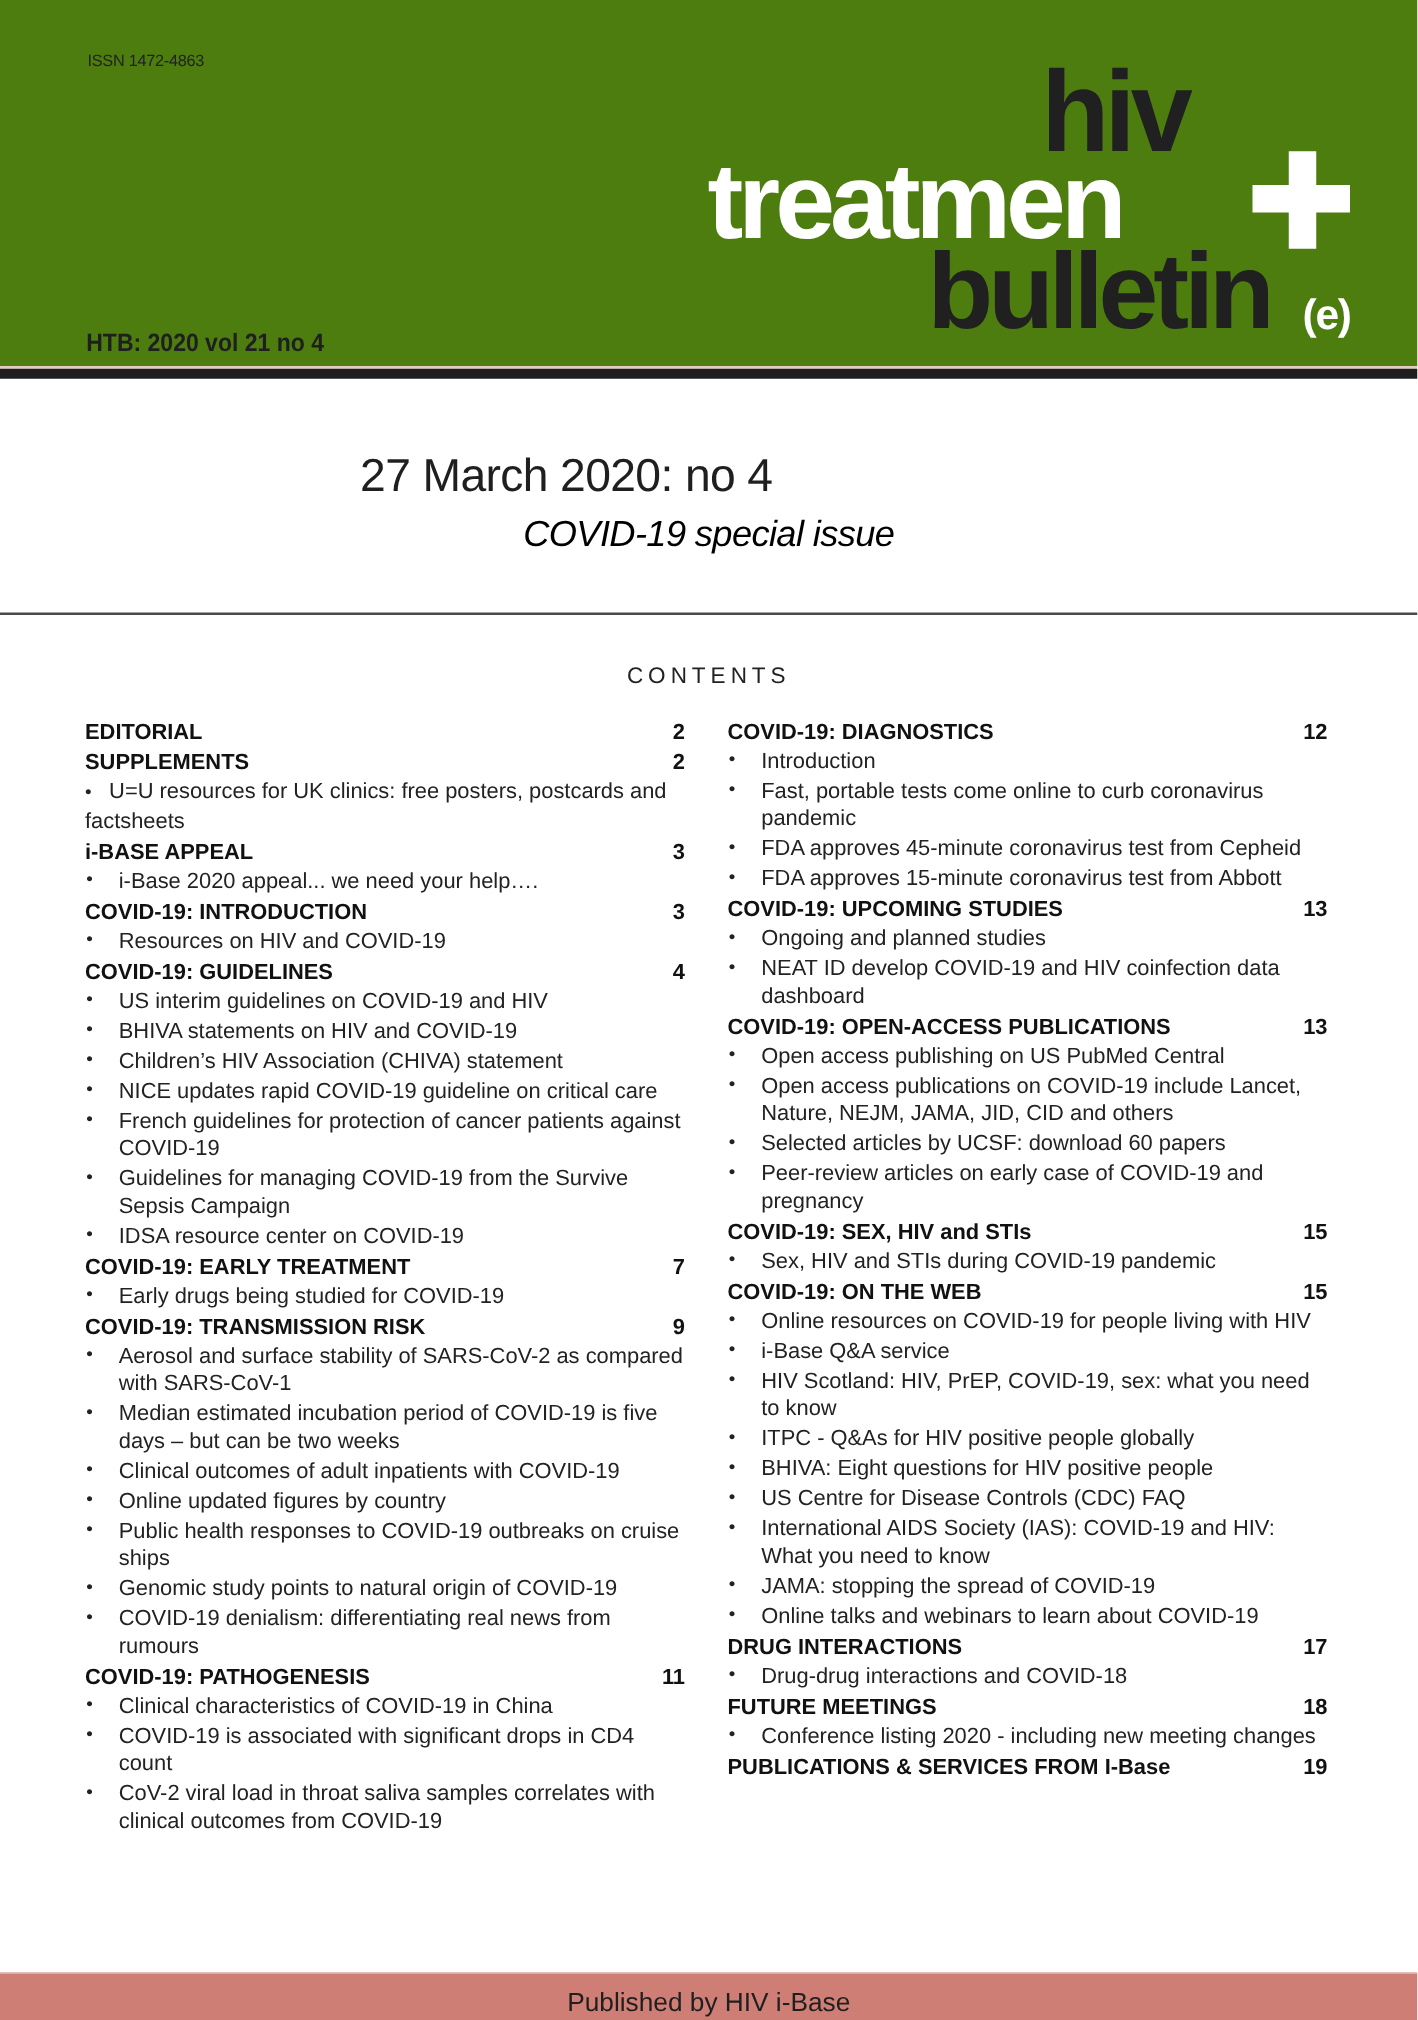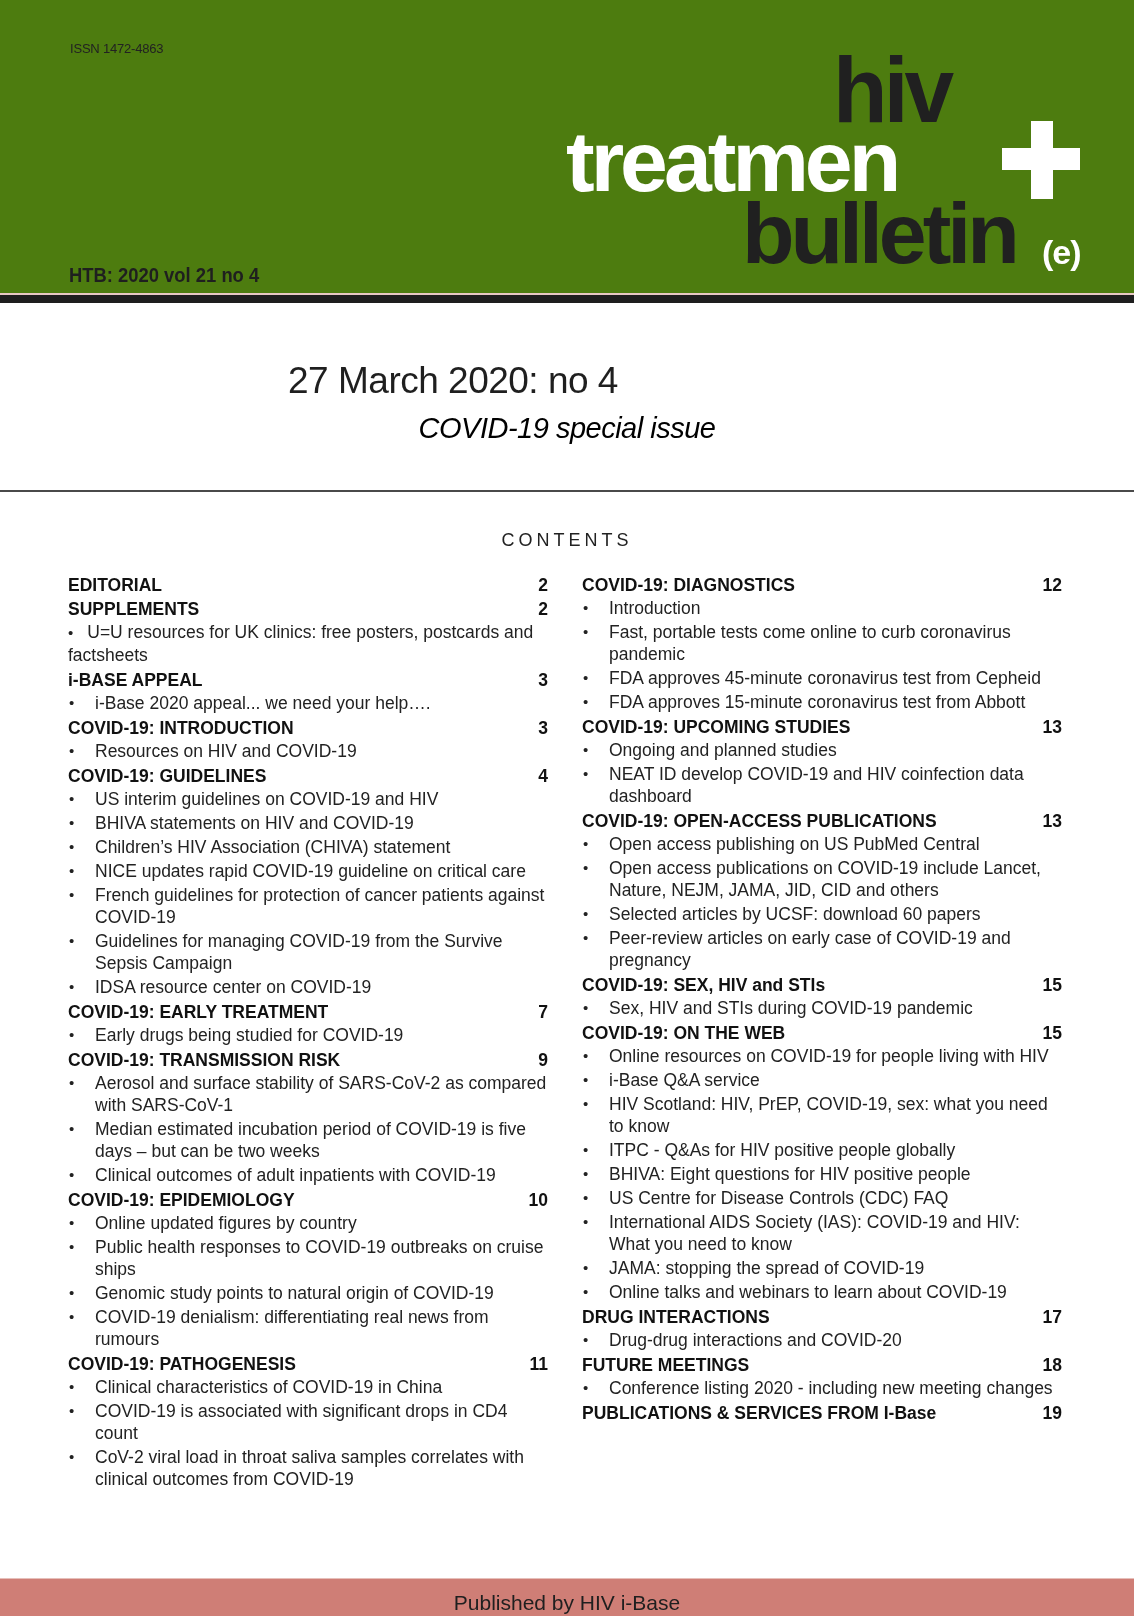--- a/index.html
+++ b/index.html
@@ -130,24 +130,20 @@
         <span>COVID-19: TRANSMISSION RISK</span>
         <span class="pg">9</span>
       </div>
       <ul class="items">
         <li class="item"><span class="bullet">•</span><span>Aerosol and surface stability of SARS-CoV-2 as compared with SARS-CoV-1</span></li>
         <li class="item"><span class="bullet">•</span><span>Median estimated incubation period of COVID-19 is five days – but can be two weeks</span></li>
         <li class="item"><span class="bullet">•</span><span>Clinical outcomes of adult inpatients with COVID-19</span></li>
       </ul>
     </div>
     <div>
-      <div class="sec">
-        <span>COVID-19: EPIDEMIOLOGY</span>
-        <span class="pg">10</span>
-      </div>
       <ul class="items">
         <li class="item"><span class="bullet">•</span><span>Online updated figures by country</span></li>
         <li class="item"><span class="bullet">•</span><span>Public health responses to COVID-19 outbreaks on cruise ships</span></li>
         <li class="item"><span class="bullet">•</span><span>Genomic study points to natural origin of COVID-19</span></li>
         <li class="item"><span class="bullet">•</span><span>COVID-19 denialism: differentiating real news from rumours</span></li>
       </ul>
     </div>
     <div>
       <div class="sec">
         <span>COVID-19: PATHOGENESIS</span>
@@ -224,21 +220,21 @@
         <li class="item"><span class="bullet">•</span><span>JAMA: stopping the spread of COVID-19</span></li>
         <li class="item"><span class="bullet">•</span><span>Online talks and webinars to learn about COVID-19</span></li>
       </ul>
     </div>
     <div>
       <div class="sec">
         <span>DRUG INTERACTIONS</span>
         <span class="pg">17</span>
       </div>
       <ul class="items">
-        <li class="item"><span class="bullet">•</span><span>Drug-drug interactions and COVID-20</span></li>
+        <li class="item"><span class="bullet">•</span><span>Drug-drug interactions and COVID-18</span></li>
       </ul>
     </div>
     <div>
       <div class="sec">
         <span>FUTURE MEETINGS</span>
         <span class="pg">18</span>
       </div>
       <ul class="items">
         <li class="item"><span class="bullet">•</span><span>Conference listing 2020 - including new meeting changes</span></li>
       </ul>

